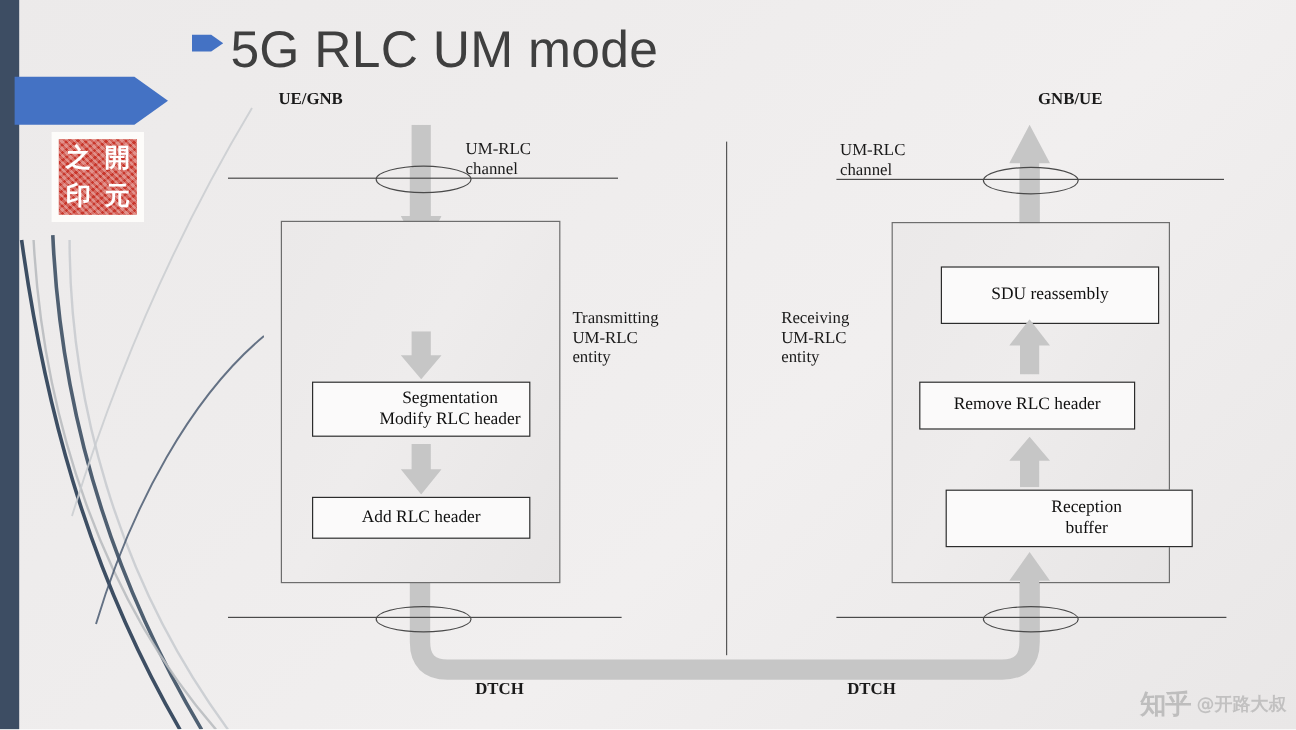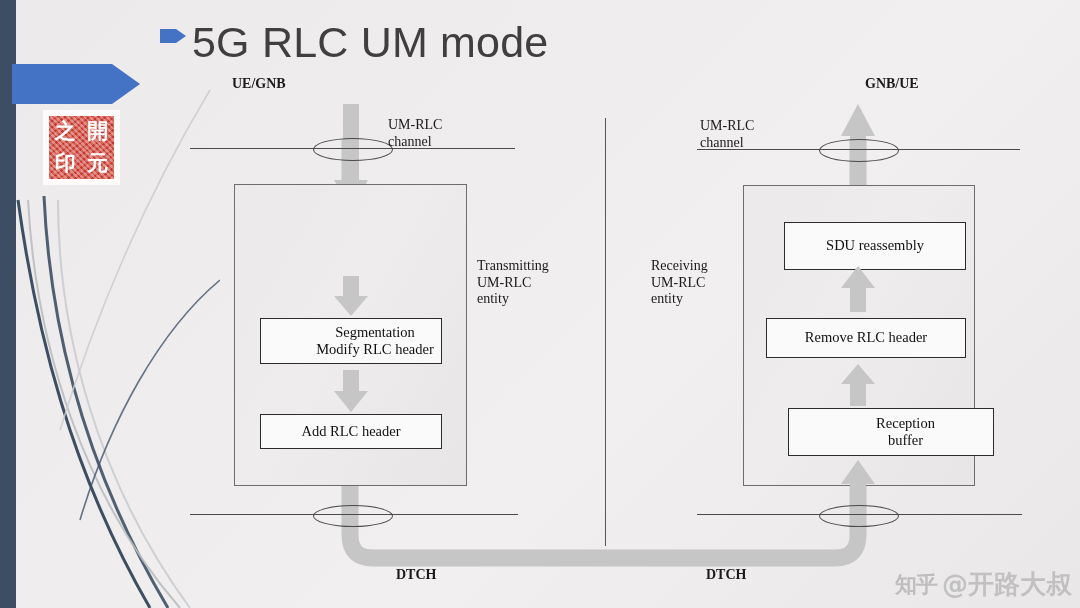--- a/index.html
+++ b/index.html
@@ -161,21 +161,21 @@
   }
   .wm-logo {
     font-family: "DejaVu Sans", sans-serif;
     font-size: 22px;
     font-weight: bold;
     color: #9b9b9b;
     letter-spacing: -1px;
   }
   .wm-text {
     font-family: "DejaVu Sans", sans-serif;
-    font-size: 26px;
+    font-size: 15px;
     font-weight: bold;
     color: #a2a2a2;
     letter-spacing: 0px;
   }
 </style>
 </head>
 <body>
 
 <div id="slide">
 
@@ -262,21 +262,21 @@
 channel</div>
 
   <div class="entity-box" style="left:743px; top:185px; width:232px; height:301px;"></div>
 
   <div class="proc-box" style="left:784px; top:210px; width:182px; height:48px;margin-top:12px;">SDU reassembly</div>
 
   <svg class="blk-arrow" style="left:841px; top:266px; width:34px; height:46px;" viewBox="0 0 34 46" preserveAspectRatio="none">
     <polygon points="17,0 34,22 25,22 25,46 9,46 9,22 0,22" fill="#c6c6c6"></polygon>
   </svg>
 
-  <div class="proc-box" style="left:766px; top:318px; width:200px; height:40px;">Remove RLC header</div>
+  <div class="proc-box" style="left:766px; top:318px; width:180px; height:40px;">Remove RLC header</div>
 
   <svg class="blk-arrow" style="left:841px; top:364px; width:34px; height:42px;" viewBox="0 0 34 42" preserveAspectRatio="none">
     <polygon points="17,0 34,20 25,20 25,42 9,42 9,20 0,20" fill="#c6c6c6"></polygon>
   </svg>
 
   <div class="proc-box" style="left:788px; top:408px; width:206px; height:48px;padding-left:29px;">Reception
 buffer</div>
 
   <svg class="blk-arrow" style="left:841px; top:460px; width:34px; height:72px;" viewBox="0 0 34 72" preserveAspectRatio="none">
     <polygon points="17,0 34,24 25,24 25,72 9,72 9,24 0,24" fill="#c6c6c6"></polygon>

